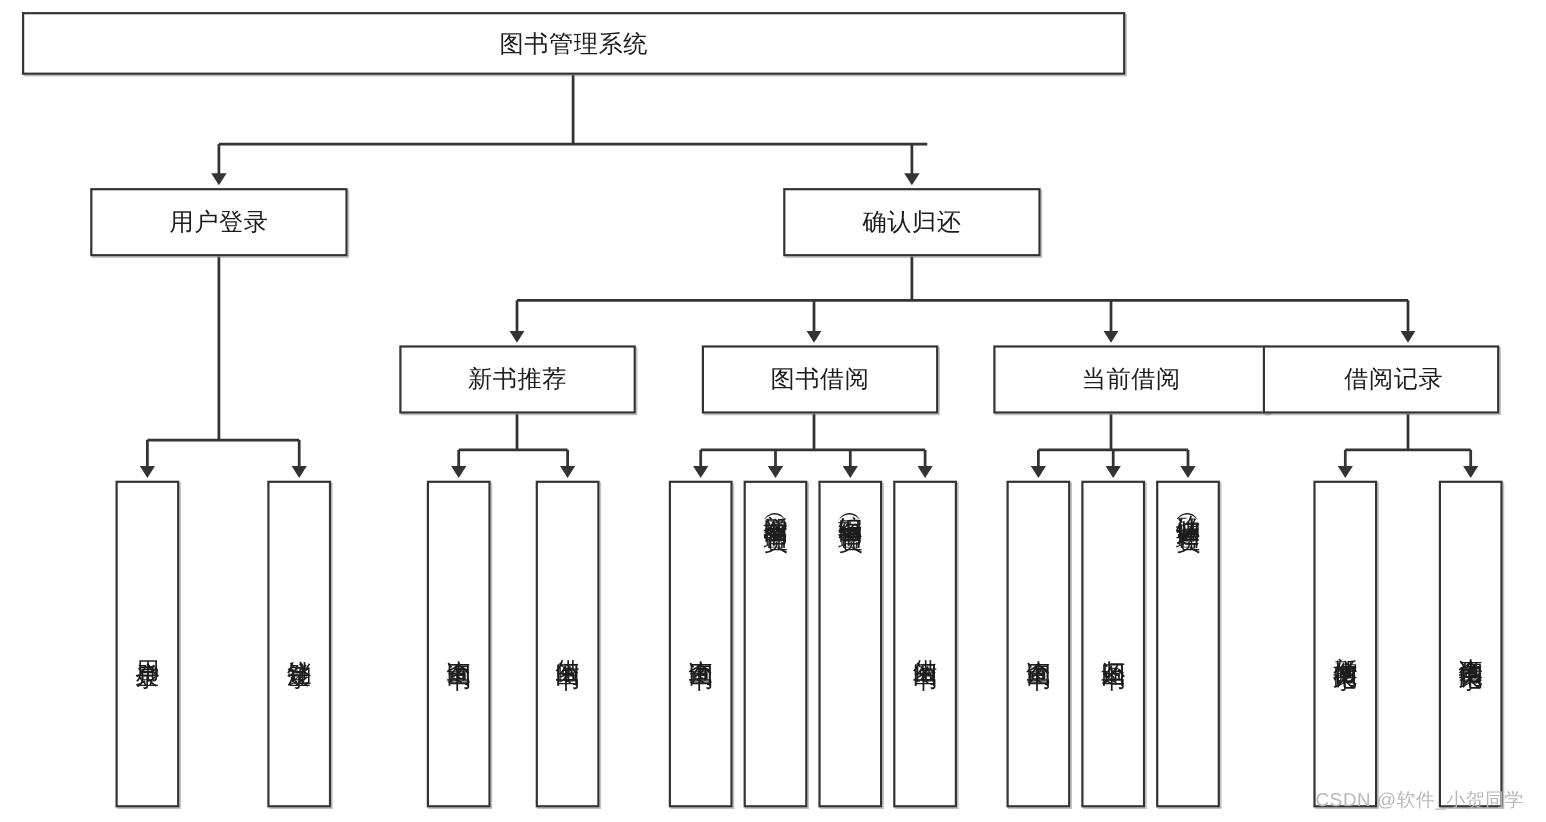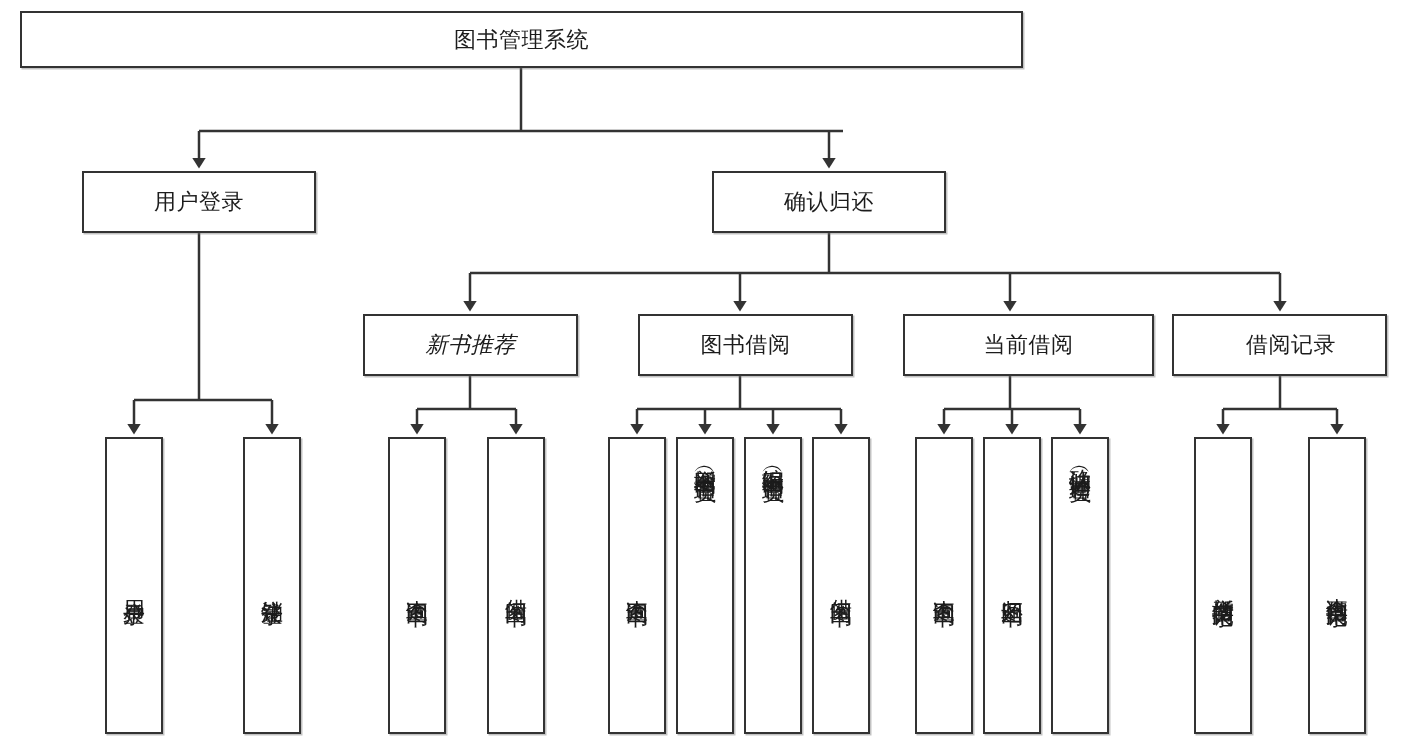--- a/index.html
+++ b/index.html
@@ -124,30 +124,30 @@
     <span class="label">图书管理系统</span>
   </div>
 
   <div class="node" style="left:82px; top:171px; width:234px; height:62px;">
     <span class="label">用户登录</span>
   </div>
   <div class="node" style="left:712px; top:171px; width:234px; height:62px;">
     <span class="label">确认归还</span>
   </div>
 
-  <div class="node" style="left:363px; top:314px; width:215px; height:62px;font-style:italic;">
+  <div class="node" style="left:363px; top:314px; width:215px; height:62px;">
     <span class="label">新书推荐</span>
   </div>
   <div class="node" style="left:638px; top:314px; width:215px; height:62px;">
     <span class="label">图书借阅</span>
   </div>
   <div class="node" style="left:903px; top:314px; width:251px; height:62px;">
     <span class="label">当前借阅</span>
   </div>
-  <div class="node" style="left:1172px; top:314px; width:215px; height:62px;padding-left:23px;">
+  <div class="node" style="left:1148px; top:314px; width:215px; height:62px;padding-left:23px;">
     <span class="label">借阅记录</span>
   </div>
 
   <div class="node vertical" style="left:105px; top:437px; width:58px; height:297px; align-items:center; padding-top:0;">
     <span class="label">用户登录</span>
   </div>
   <div class="node vertical" style="left:243px; top:437px; width:58px; height:297px; align-items:center; padding-top:0;">
     <span class="label">注销登录</span>
   </div>
 
@@ -181,14 +181,15 @@
     <span class="label">确认归还（管理员）</span>
   </div>
 
   <div class="node vertical" style="left:1194px; top:437px; width:58px; height:297px; align-items:center; padding-top:0;">
     <span class="label">新增借阅记录</span>
   </div>
   <div class="node vertical" style="left:1308px; top:437px; width:58px; height:297px; align-items:center; padding-top:0;">
     <span class="label">查询借阅记录</span>
   </div>
 
+  <div class="watermark" style="left:1196px; top:716px;">CSDN @软件_小贺同学</div>
 
 </div>
 
 </body></html>

